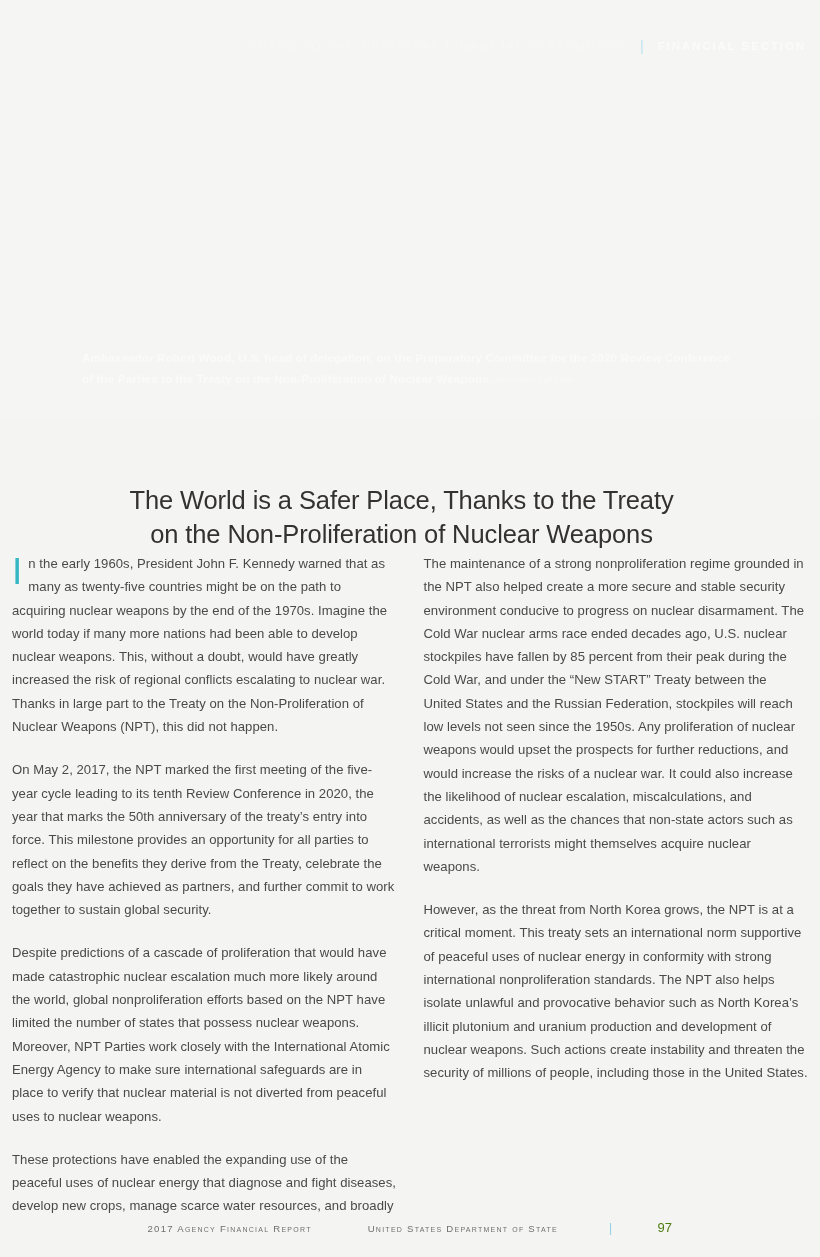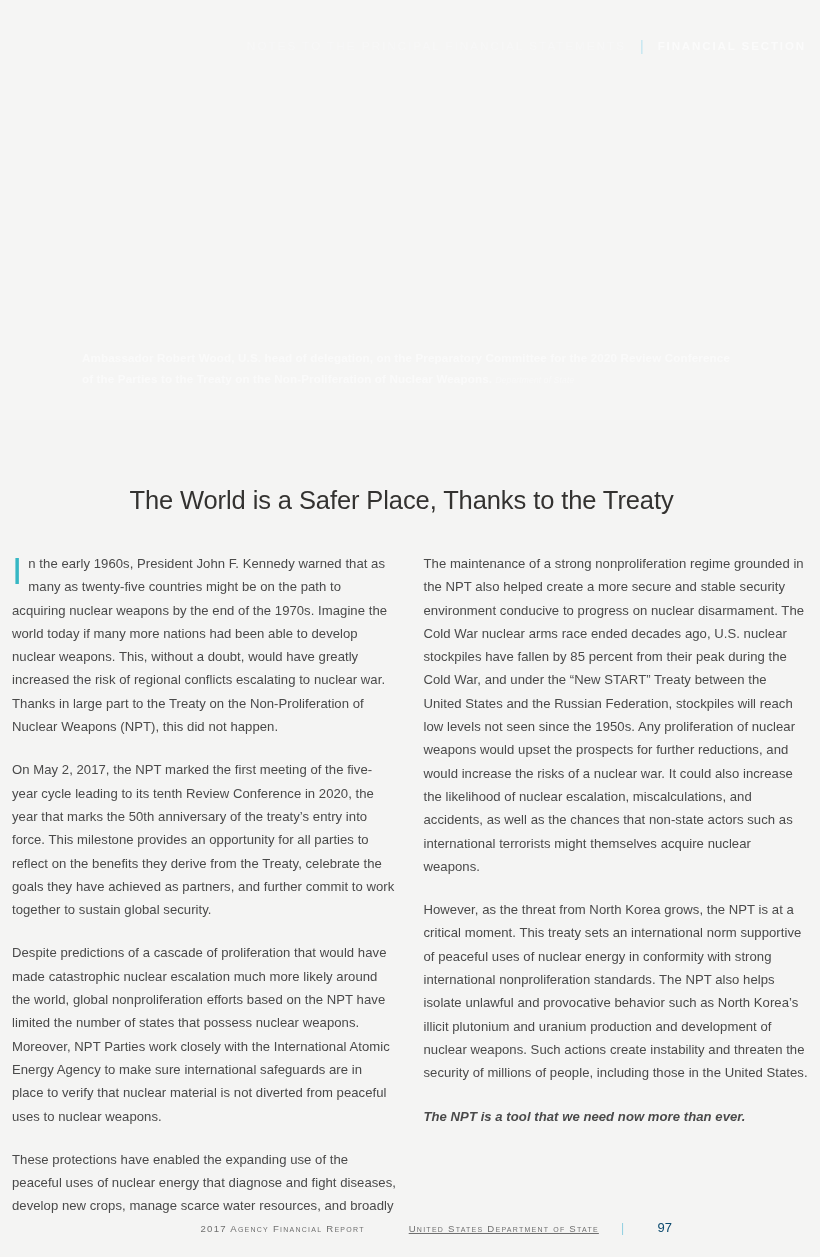--- a/index.html
+++ b/index.html
@@ -140,33 +140,34 @@
     width: 686px;
     display: flex;
     align-items: baseline;
     justify-content: flex-end;
     padding-right: 14px;
     box-sizing: border-box;
     font-size: 9.6px;
     letter-spacing: 1.25px;
     color: #6f6f6f;
     white-space: nowrap;
+    gap: 12px;
   }
   .footer .f-report { margin-right: 44px; }
-  .footer .f-dept { margin-right: 22px; text-decoration: underline; }
+  .footer .f-dept { margin-right: 39px; }
   .footer .f-sep {
     color: #8ecfe0;
     font-size: 12px;
     letter-spacing: 0;
     margin-right: 28px;
   }
   .footer .f-page {
     font-size: 13px;
     letter-spacing: 0;
-    color: #0c4a6e;
+    color: #4d7c0f;
     font-weight: 400;
     min-width: 20px;
     text-align: right;
   }
   .sc { font-variant: small-caps; }
 </style>
 </head>
 <body>
 
 <div class="hero">
@@ -179,37 +180,37 @@
 
   <div class="photo-caption">
     <span>Ambassador Robert Wood, U.S. head of delegation, on the Preparatory Committee for the 2020 Review Conference of the Parties to the Treaty on the Non-Proliferation of Nuclear Weapons.</span>
     <span class="credit">Department of State</span>
   </div>
 
 </div>
 
 <h1 class="article-title">
   <span class="tline">The World is a Safer Place, Thanks to the Treaty</span>
+  <span class="tline">on the Non-Proliferation of Nuclear Weapons</span>
 </h1>
 
 <div class="columns">
 
   <div class="col">
     <p class="dropcap-para">
       <span class="dropcap">I</span><span>n the early 1960s, President John F. Kennedy warned that as many as twenty-five countries might be on the path to acquiring nuclear weapons by the end of the 1970s. Imagine the world today if many more nations had been able to develop nuclear weapons. This, without a doubt, would have greatly increased the risk of regional conflicts escalating to nuclear war. Thanks in large part to the Treaty on the Non-Proliferation of Nuclear Weapons (NPT), this did not happen.</span>
     </p>
     <p>On May 2, 2017, the NPT marked the first meeting of the five-year cycle leading to its tenth Review Conference in 2020, the year that marks the 50th anniversary of the treaty’s entry into force. This milestone provides an opportunity for all parties to reflect on the benefits they derive from the Treaty, celebrate the goals they have achieved as partners, and further commit to work together to sustain global security.</p>
     <p>Despite predictions of a cascade of proliferation that would have made catastrophic nuclear escalation much more likely around the world, global nonproliferation efforts based on the NPT have limited the number of states that possess nuclear weapons. Moreover, NPT Parties work closely with the International Atomic Energy Agency to make sure international safeguards are in place to verify that nuclear material is not diverted from peaceful uses to nuclear weapons.</p>
     <p>These protections have enabled the expanding use of the peaceful uses of nuclear energy that diagnose and fight diseases, develop new crops, manage scarce water resources, and broadly</p>
   </div>
 
   <div class="col">
     <p>The maintenance of a strong nonproliferation regime grounded in the NPT also helped create a more secure and stable security environment conducive to progress on nuclear disarmament. The Cold War nuclear arms race ended decades ago, U.S. nuclear stockpiles have fallen by 85 percent from their peak during the Cold War, and under the “New START” Treaty between the United States and the Russian Federation, stockpiles will reach low levels not seen since the 1950s. Any proliferation of nuclear weapons would upset the prospects for further reductions, and would increase the risks of a nuclear war. It could also increase the likelihood of nuclear escalation, miscalculations, and accidents, as well as the chances that non-state actors such as international terrorists might themselves acquire nuclear weapons.</p>
     <p>However, as the threat from North Korea grows, the NPT is at a critical moment. This treaty sets an international norm supportive of peaceful uses of nuclear energy in conformity with strong international nonproliferation standards. The NPT also helps isolate unlawful and provocative behavior such as North Korea’s illicit plutonium and uranium production and development of nuclear weapons. Such actions create instability and threaten the security of millions of people, including those in the United States.</p>
-    <p class="closing-line">The NPT is a tool that we need now more than ever.</p>
   </div>
 
 </div>
 
 <div class="footer">
   <span class="f-report sc">2017 Agency Financial Report</span>
   <span class="f-dept sc">United States Department of State</span>
   <span class="f-sep">|</span>
   <span class="f-page">97</span>
 </div>

